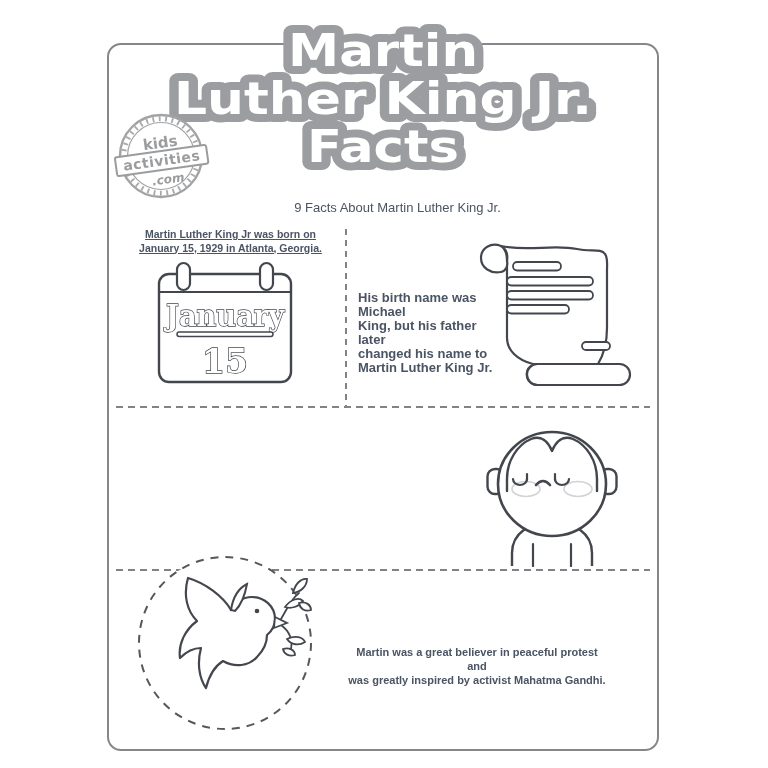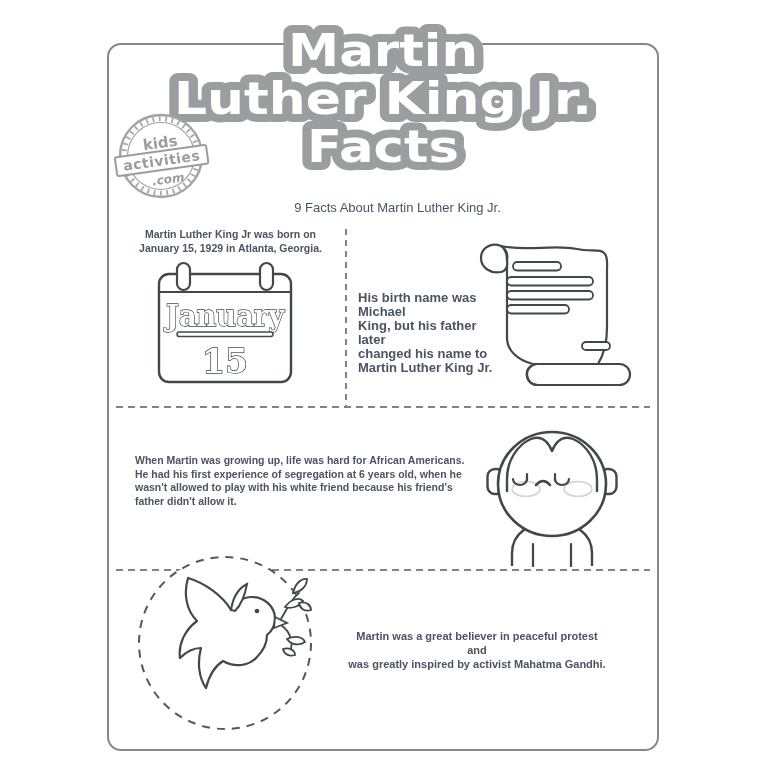--- a/index.html
+++ b/index.html
@@ -8,24 +8,24 @@
   .page{position:absolute;left:107px;top:43px;width:552px;height:708px;
         border:2.5px solid #85878a;border-radius:14px;background:#ffffff;box-sizing:border-box;}
   .title-svg{position:absolute;left:0;top:0;width:768px;height:200px;z-index:6;}
   .title-svg text{font-family:"DejaVu Sans",sans-serif;font-weight:bold;font-size:44px;}
   .t-stroke{fill:none;stroke:#9c9da0;stroke-width:16px;stroke-linejoin:round;stroke-linecap:round;}
   .t-fill{fill:#ffffff;stroke:none;}
   .logo-svg{position:absolute;left:112px;top:109px;width:98px;height:94px;z-index:7;}
   .subtitle{position:absolute;left:130px;top:184px;width:535px;text-align:center;
             font-size:13px;font-weight:normal;color:#4a5463;z-index:3;margin-top:16px;}
   .fact{position:absolute;font-weight:bold;color:#4a5463;z-index:2;}
-  .fact-1{left:118px;top:228px;width:225px;font-size:10.5px;line-height:13.5px;text-align:center;}
+  .fact-1{left:118px;top:228px;width:225px;font-size:10.5px;line-height:13.5px;text-align:center;text-decoration:underline;}
   .fact-2{left:358px;top:291px;width:142px;font-size:13px;line-height:14px;text-align:left;}
   .fact-3{left:135px;top:454px;width:330px;font-size:10.5px;line-height:13.5px;text-align:left;}
-  .fact-4{left:348px;top:629px;width:258px;font-size:11px;line-height:14px;text-align:center;}
+  .fact-4{left:348px;top:645px;width:258px;font-size:11px;line-height:14px;text-align:center;}
   .divider-v{position:absolute;left:345px;top:229px;width:2px;height:177px;z-index:1;
      background:repeating-linear-gradient(to bottom,#808285 0 6px,transparent 6px 11px);}
   .divider-h{position:absolute;height:2px;width:534px;left:116px;z-index:1;
      background:repeating-linear-gradient(to right,#808285 0 7px,transparent 7px 12px);}
   .divider-h1{top:406px;} .divider-h2{top:569px;}
   .calendar-svg{position:absolute;left:157px;top:261px;width:136px;height:124px;z-index:2;}
   .cal-month{font-family:"DejaVu Serif",serif;font-weight:bold;font-size:29px;
              fill:#ffffff;stroke:#43474d;stroke-width:1.4px;paint-order:stroke;}
   .cal-day{font-family:"DejaVu Serif",serif;font-weight:bold;font-size:33px;
            fill:#ffffff;stroke:#43474d;stroke-width:1.4px;paint-order:stroke;}
@@ -95,21 +95,20 @@
     <path class="ink" stroke-width="2.2" stroke-linejoin="round" d="M24,4 C50,10 76,2 100,7 C114,10 124,6 128,12 C131,16 130,22 130,28 L130,86 C130,100 127,112 121,122 L56,122 C40,118 30,108 30,96 L30,19 C31,13 29,7 24,4 Z"></path>
     <path class="ink" stroke-width="2.2" stroke-linejoin="round" d="M24,4 C14,0 4,6 4,16 C4,26 14,32 24,30 C29,29 31,24 30,19 C30,13 29,7 24,4 Z"></path>
     <path class="ink-line" stroke-width="2.2" d="M60,143 A10.5,10.5 0 0 1 54,124"></path>
     <rect class="ink" x="36" y="20" width="48" height="8.5" rx="4.2" stroke-width="1.8"></rect>
     <rect class="ink" x="30" y="35" width="86" height="8.5" rx="4.2" stroke-width="1.8"></rect>
     <rect class="ink" x="30" y="49" width="86" height="8.5" rx="4.2" stroke-width="1.8"></rect>
     <rect class="ink" x="30" y="63" width="62" height="8.5" rx="4.2" stroke-width="1.8"></rect>
     <rect class="ink" x="105" y="100" width="28" height="8" rx="4" stroke-width="1.8"></rect>
   </svg>
 
-  <div class="fact fact-3">When Martin was growing up, life was hard for African Americans.<br>He had his first experience of segregation at 6 years old, when he<br>wasn't allowed to play with his white friend because his friend's<br>father didn't allow it.</div>
 
   <svg class="boy-svg" viewBox="0 0 132 138">
     <rect class="ink" x="1.5" y="40" width="17" height="25" rx="7.5" stroke-width="2.4"></rect>
     <rect class="ink" x="113.5" y="40" width="17" height="25" rx="7.5" stroke-width="2.4"></rect>
     <path class="ink" stroke-width="2.4" d="M26,137 L26,124 C26,104 44,93 66,93 C88,93 106,104 106,124 L106,137"></path>
     <line class="ink-line" x1="47" y1="115" x2="47" y2="137" stroke-width="2.2"></line>
     <line class="ink-line" x1="85" y1="115" x2="85" y2="137" stroke-width="2.2"></line>
     <ellipse class="ink" cx="66" cy="55" rx="54" ry="52" stroke-width="2.6"></ellipse>
     <path class="ink-line" stroke-width="2.4" stroke-linejoin="round" d="M21,62 L21,50 C21,32 31,16 45,10 C55,6 62,12 66,22 C70,12 77,6 87,10 C101,16 111,32 111,50 L111,62"></path>
     <ellipse cx="40" cy="60" rx="14" ry="7.5" fill="none" stroke="#d2d3d5" stroke-width="1.6"></ellipse>

